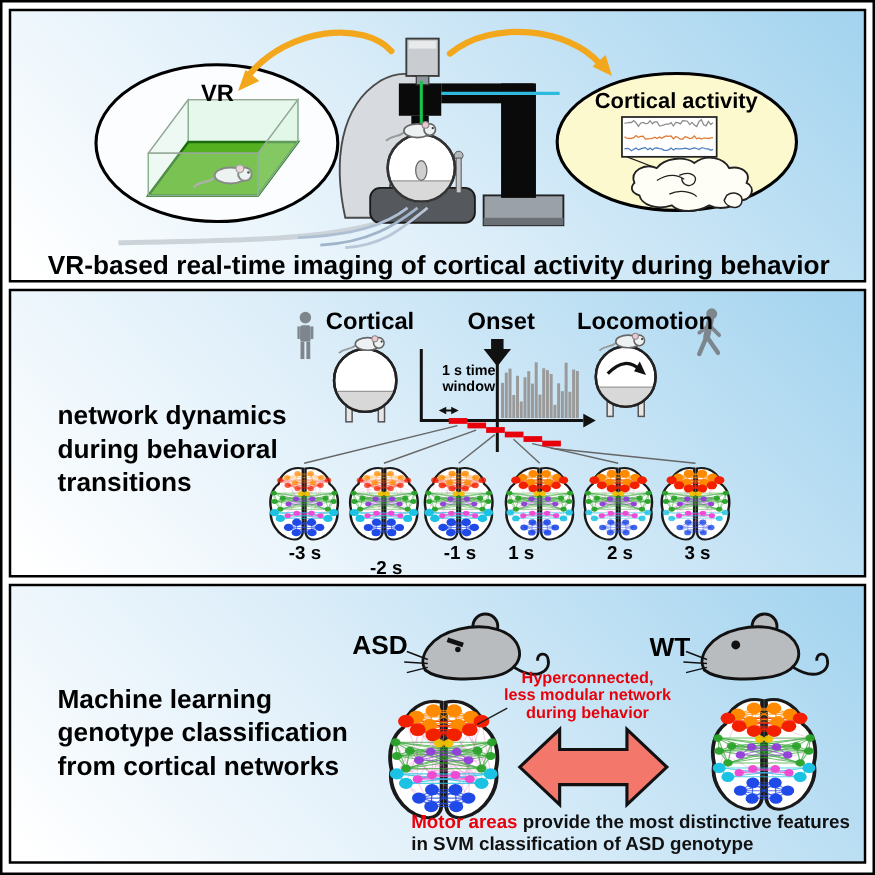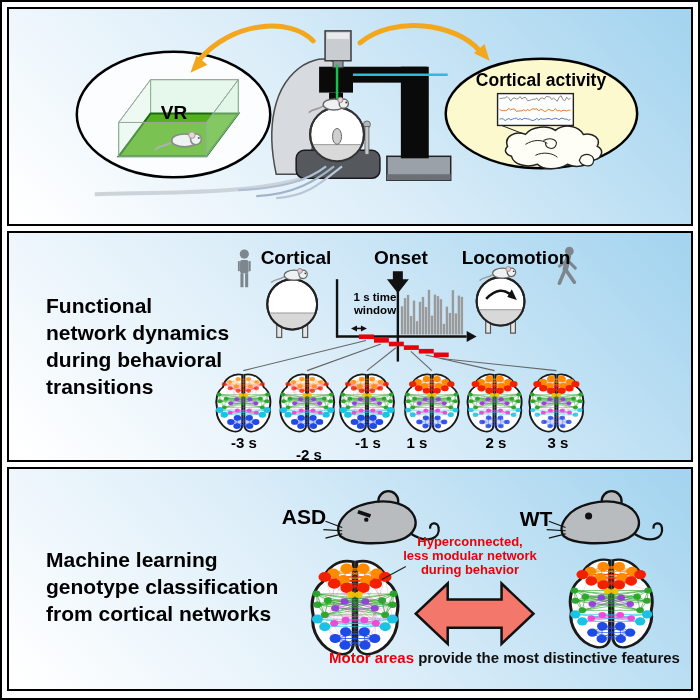--- a/index.html
+++ b/index.html
@@ -83,22 +83,23 @@
             <circle cx="8.5" cy="-0.8" r="4" fill="#eef1f2" stroke="#666" stroke-width="1.2"></circle>
             <circle cx="5.5" cy="-4" r="2.3" fill="#f0c6cf" stroke="#888" stroke-width="0.8"></circle>
             <circle cx="10.6" cy="-1.8" r="0.8" fill="#333"></circle>
           </g>
         </g>
         <path d="M 305,32 C 283,8 223,12 190,52" stroke="#f3a71c" stroke-width="5" fill="none" stroke-linecap="round"></path>
         <polygon points="182,64 188,47 199,56" fill="#f3a71c"></polygon>
         <path d="M 352,34 C 386,6 448,14 472,42" stroke="#f3a71c" stroke-width="5" fill="none" stroke-linecap="round"></path>
         <polygon points="482,52 466.3,44.4 476.9,35.2" fill="#f3a71c"></polygon>
       </svg>
-    <div class="lbl ctr t19" style="left:165px;top:56px;margin-top:37px;">VR</div>
+    <div class="lbl ctr t19" style="left:165px;top:56px;">VR</div>
     <div class="lbl ctr t17" style="left:532px;top:61px;">Cortical activity</div>
+    <div class="lbl ctr t21" style="left:342px;top:190px;">VR-based real-time imaging of cortical activity during behavior</div>
   </div>
 
   <div class="panel" id="p2">
     <svg id="svg2" viewBox="0 0 684 226" preserveAspectRatio="none">
         <g transform="translate(236,50)" fill="#7d868c">
           <circle cx="0" cy="-29" r="4.6"></circle>
           <rect x="-4.3" y="-23" width="8.6" height="13" rx="2"></rect>
           <rect x="-3.9" y="-10" width="3.1" height="14"></rect>
           <rect x="0.8" y="-10" width="3.1" height="14"></rect>
           <rect x="-6.4" y="-22" width="1.9" height="10"></rect>
@@ -1141,21 +1142,20 @@
           <circle cx="18" cy="8" r="2.075" fill="#1cc2e4" opacity="0.806"></circle>
           <circle cx="-18" cy="8" r="2.075" fill="#1cc2e4" opacity="0.806"></circle>
           <circle cx="4.5" cy="15.5" r="2.075" fill="#1f4ae8" opacity="0.806"></circle>
           <circle cx="-4.5" cy="15.5" r="2.075" fill="#1f4ae8" opacity="0.806"></circle>
           <circle cx="9.5" cy="19.5" r="2.075" fill="#1f4ae8" opacity="0.806"></circle>
           <circle cx="-9.5" cy="19.5" r="2.075" fill="#1f4ae8" opacity="0.806"></circle>
           <circle cx="4.8" cy="23.5" r="2.075" fill="#1f4ae8" opacity="0.806"></circle>
           <circle cx="-4.8" cy="23.5" r="2.075" fill="#1f4ae8" opacity="0.806"></circle>
         </g>
       </svg>
-    <div class="lbl t21" style="left:37px;top:59px;">Functional</div>
     <div class="lbl t21" style="left:37px;top:86px;text-align:right;">network dynamics</div>
     <div class="lbl t21" style="left:37px;top:113px;">during behavioral</div>
     <div class="lbl t21" style="left:37px;top:140px;">transitions</div>
     <div class="lbl ctr t19" style="left:287px;top:14px;">Cortical</div>
     <div class="lbl ctr t19" style="left:392px;top:14px;">Onset</div>
     <div class="lbl ctr t19" style="left:507px;top:14px;">Locomotion</div>
     <div class="lbl ctr t11" style="left:366px;top:58px;">
       <span style="display:block">1 s time</span>
       <span style="display:block">window</span>
     </div>
@@ -1535,14 +1535,15 @@
     <div class="lbl t21" style="left:37px;top:77px;">Machine learning</div>
     <div class="lbl t21" style="left:37px;top:131px;">from cortical networks</div>
     <div class="lbl ctr t21" style="left:295px;top:34px;">ASD</div>
     <div class="lbl ctr t21" style="left:527px;top:36px;">WT</div>
     <div class="lbl ctr t13r" style="left:461px;top:66px;">Hyperconnected,</div>
     <div class="lbl ctr t13r" style="left:461px;top:80px;">less modular network</div>
     <div class="lbl ctr t13r" style="left:461px;top:94px;">during behavior</div>
     <div class="lbl foot" style="left:320px;top:180px;">
       <span class="red">Motor areas</span><span> provide the most distinctive features</span>
     </div>
+    <div class="lbl foot" style="left:320px;top:198px;">in SVM classification of ASD genotype</div>
   </div>
 </div>
 
 </body></html>

